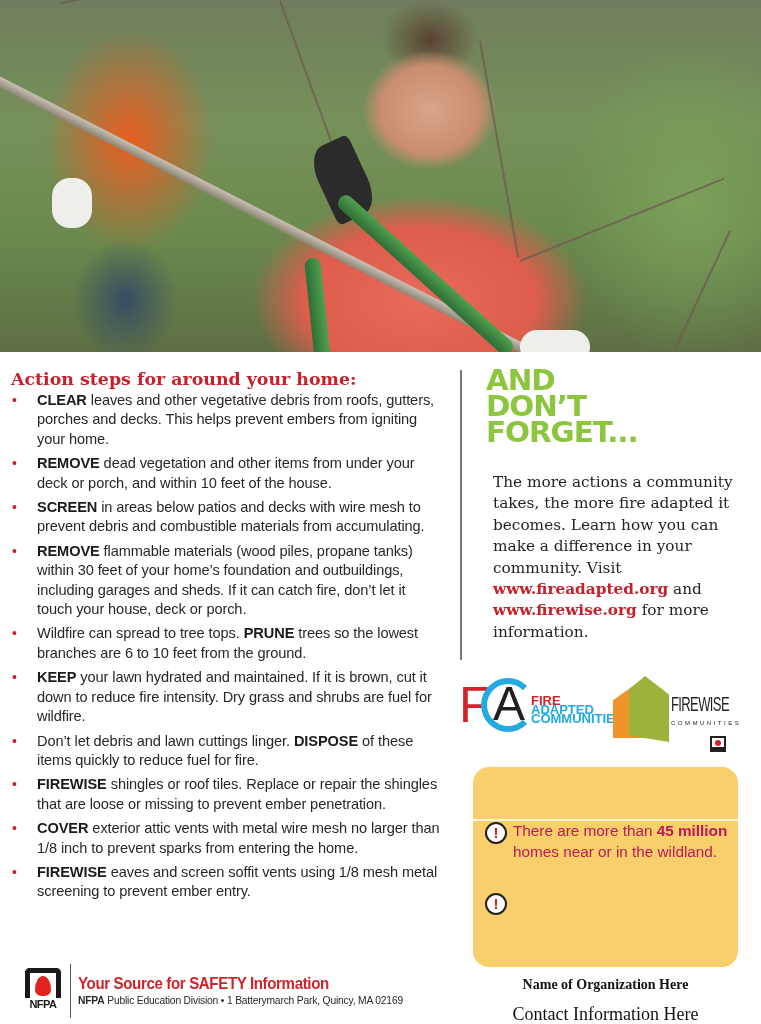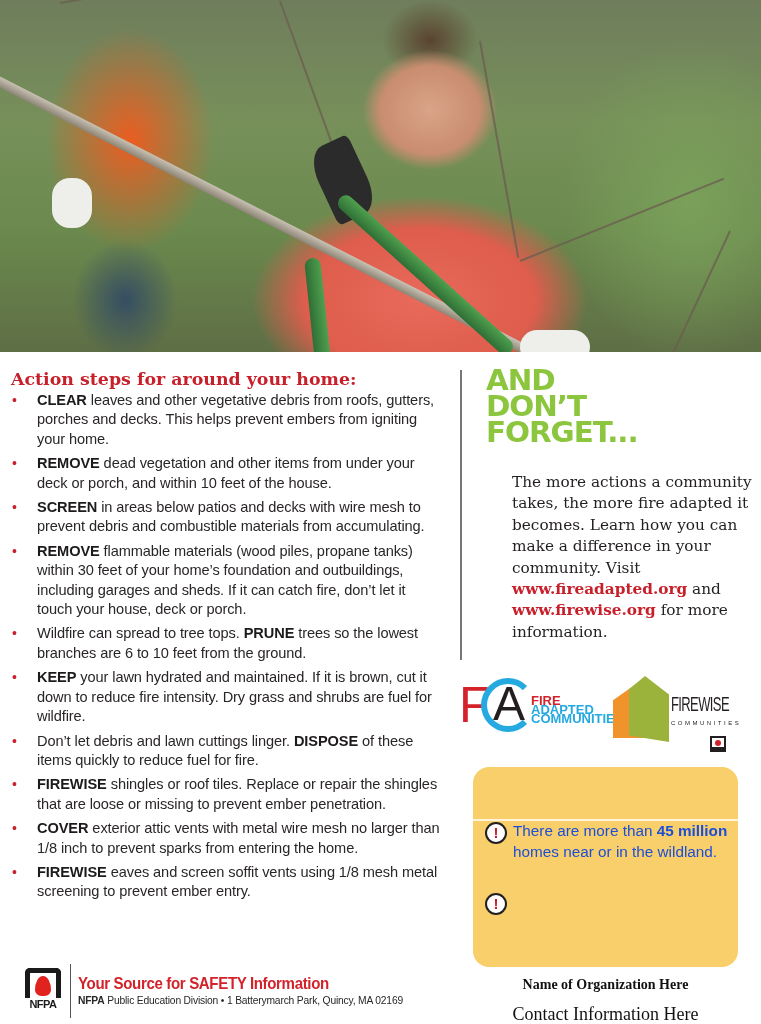--- a/index.html
+++ b/index.html
@@ -107,21 +107,21 @@
   .footer-address b { font-weight: bold; }
 
   
   .dont-forget {
     position: absolute; left: 486px; top: 368px; width: 220px;
     font-family: "DejaVu Sans", "Liberation Sans", sans-serif; font-weight: bold;
     font-size: 28px; line-height: 26px; color: #8cc63f; letter-spacing: -1px;
     transform: scaleX(1.05); transform-origin: left;
   }
   .community-text {
-    position: absolute; left: 512px; top: 472px; width: 250px;
+    position: absolute; left: 493px; top: 472px; width: 250px;
     font-family: "DejaVu Serif", "Liberation Serif", serif; font-size: 15.3px; line-height: 21.4px;
     color: #231f20;
   }
   .community-text .link { color: #c8202b; font-weight: bold; }
 
   .fac-logo { position: absolute; left: 459px; top: 674px; width: 110px; height: 60px; }
   .fac-logo .f { position: absolute; left: 0; top: 6px; font-size: 50px; font-weight: normal; color: #d3222a; line-height: 1; font-family: "Liberation Sans", sans-serif; }
   .fac-logo .ring {
     position: absolute; left: 22px; top: 4px; width: 54px; height: 54px; border-radius: 50%;
     border: 6px solid #24a9e1; border-right-color: transparent;
@@ -162,21 +162,21 @@
   .fact-box {
     position: absolute; left: 473px; top: 767px; width: 265px; height: 200px;
     background: #f8cf6a; border-radius: 16px;
   }
   .fact-title {
     position: absolute; left: 0; top: 16px; width: 100%; text-align: center;
     font-family: "DejaVu Serif", "Liberation Serif", serif; font-weight: bold; font-size: 25px; color: #c8202b;
   }
   .fact-rule { position: absolute; left: 0; top: 52px; width: 100%; height: 2px; background: #fff5d8; }
   .fact-item {
-    position: absolute; left: 40px; width: 220px; font-size: 15.3px; line-height: 20.5px; color: #1d4ed8;
+    position: absolute; left: 40px; width: 220px; font-size: 15.3px; line-height: 20.5px; color: #be185d;
   }
   .fact-item b { font-weight: bold; }
   .fact-icon {
     position: absolute; left: 12px; width: 22px; height: 22px; border-radius: 50%;
     border: 2px solid #231f20; background: #fff; color: #c8202b; font-weight: bold;
     font-size: 15px; line-height: 18px; text-align: center;
   }
 
   .org-name {
     position: absolute; left: 473px; top: 977px; width: 265px; text-align: center;

